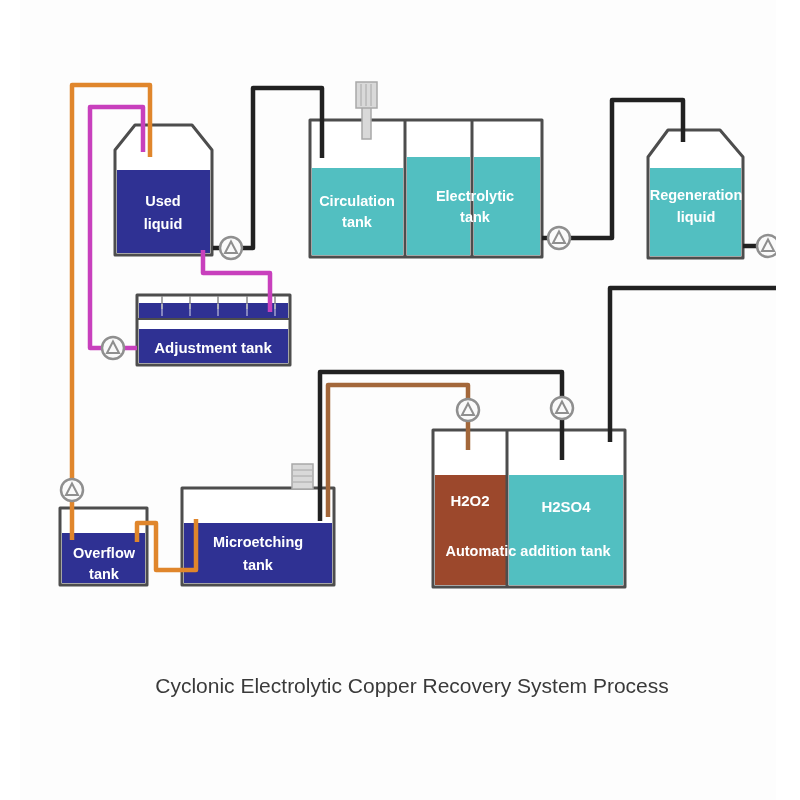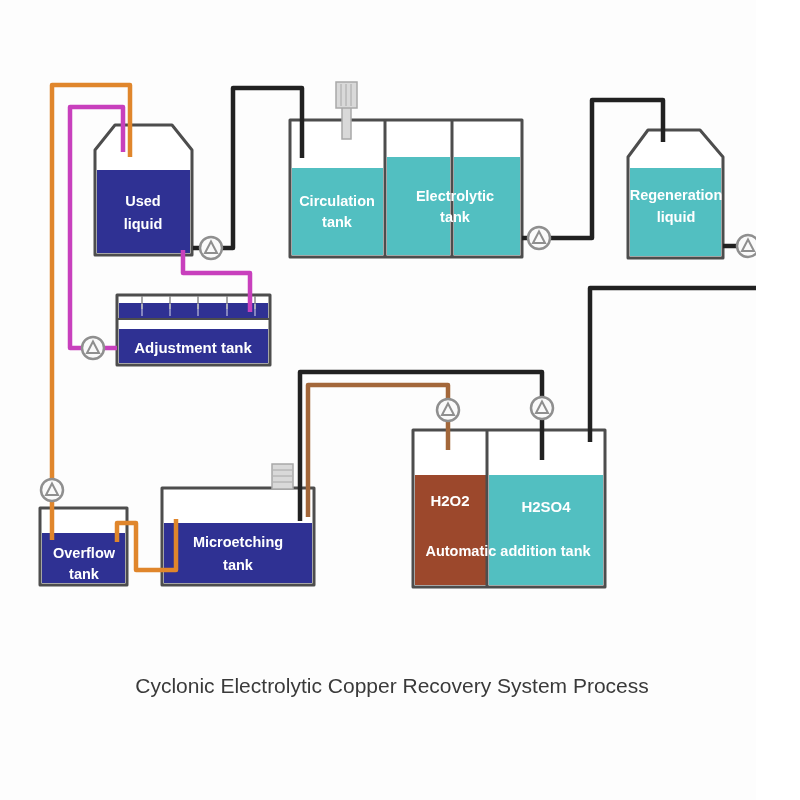--- a/index.html
+++ b/index.html
@@ -1,17 +1,17 @@
 <!DOCTYPE html>
 <html style="--c-dark-blue: #2f3193; --c-teal: #52bfc1; --c-brown-liquid: #9c482c; --c-pipe-black: #212121; --c-pipe-orange: #e0862c; --c-pipe-magenta: #c840bd; --c-pipe-brown: #a3673a; --c-outline: #4d4d4d; --c-pump: #8f8f8f; --c-title: #3a3a3a;"><head>
 <meta charset="utf-8">
 <style>
   html,body{margin:0;padding:0;background:#ffffff;}
   .stage{position:relative;width:756px;height:800px;background:#fdfdfd;overflow:hidden;
-         font-family:"Liberation Sans", sans-serif;}
+         font-family:"Liberation Sans", sans-serif;margin-left:20px;}
   svg{display:block;}
   
   .outline{fill:#ffffff;stroke:var(--c-outline);stroke-width:3;stroke-linejoin:round;}
   .divider{stroke:var(--c-outline);stroke-width:3;}
   .fill-blue{fill:var(--c-dark-blue);}
   .fill-teal{fill:var(--c-teal);}
   .fill-brown{fill:var(--c-brown-liquid);}
   
   .pipe{fill:none;stroke-width:4.5;stroke-linejoin:round;stroke-linecap:butt;}
   .pipe-black{stroke:var(--c-pipe-black);}

